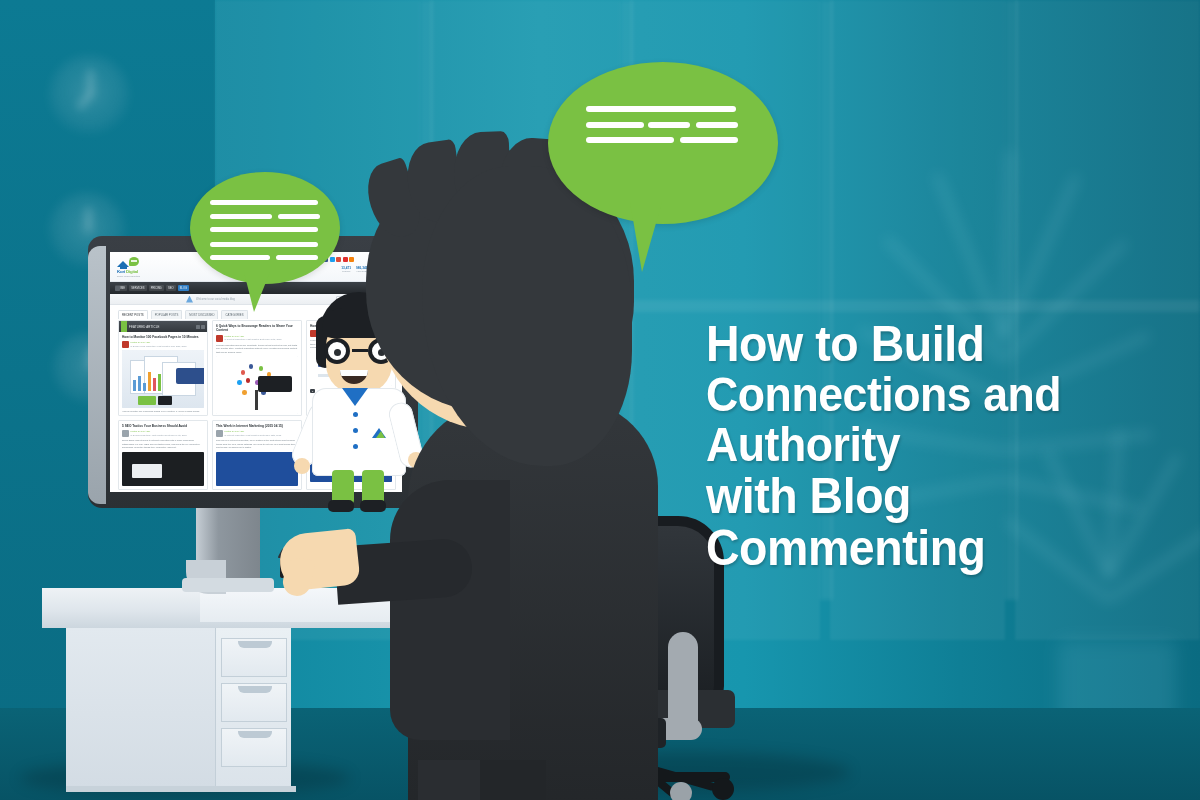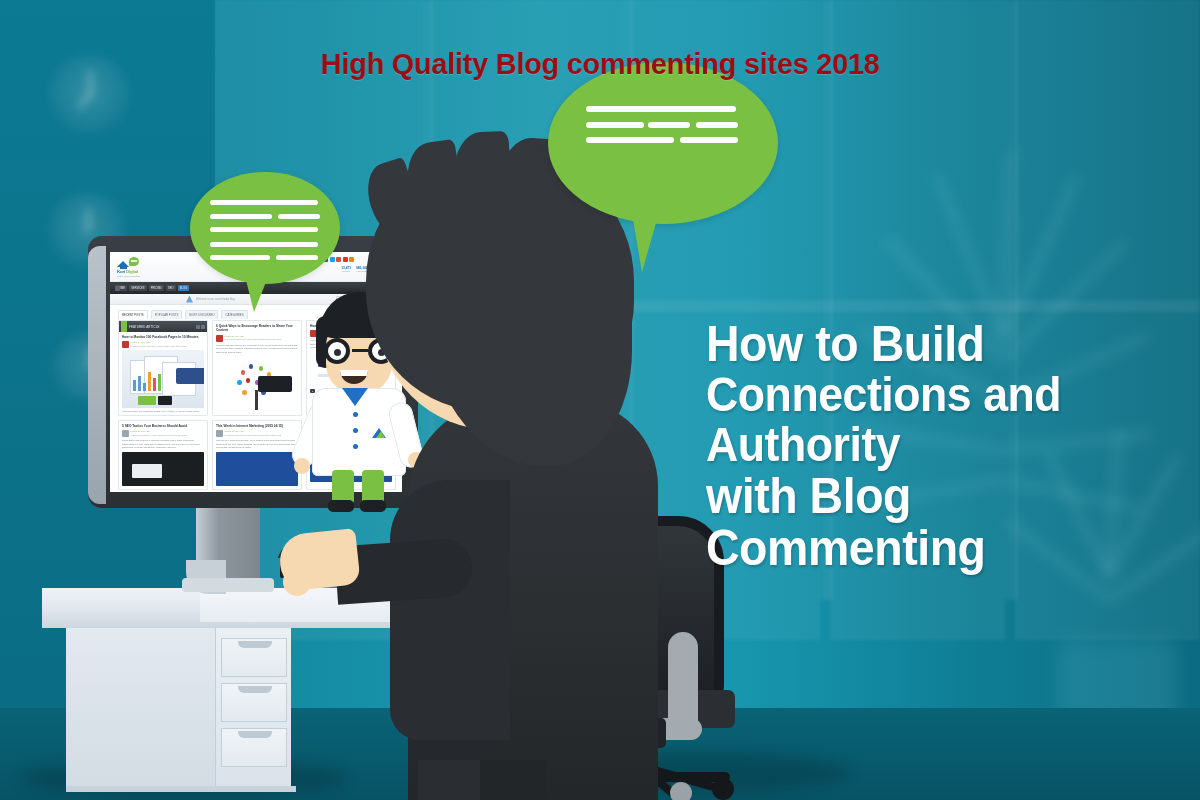--- a/index.html
+++ b/index.html
@@ -829,21 +829,20 @@
       <div class="sq wv" style="left:38px; top:44px; width:150px; height:6px;"></div>
       <div class="sq" style="left:38px; top:60px; width:58px;  height:6px;"></div>
       <div class="sq" style="left:100px;top:60px; width:42px;  height:6px;"></div>
       <div class="sq" style="left:148px;top:60px; width:42px;  height:6px;"></div>
       <div class="sq" style="left:38px; top:75px; width:88px;  height:6px;"></div>
       <div class="sq" style="left:132px;top:75px; width:58px;  height:6px;"></div>
     </div>
     <div class="tail" style="left:82px; top:140px; border-width:70px 20px 0 12px; border-color:#7ac143 transparent transparent transparent;"></div>
   </div>
 
-  <div class="top-title">High Quality Blog commenting sites 2018</div>
 
   <div class="headline">
     <div class="l1">How to Build</div>
     <div class="l2">Connections and Authority</div>
     <div class="l3">with Blog Commenting</div>
   </div>
 
 </div>
 
 </body></html>

